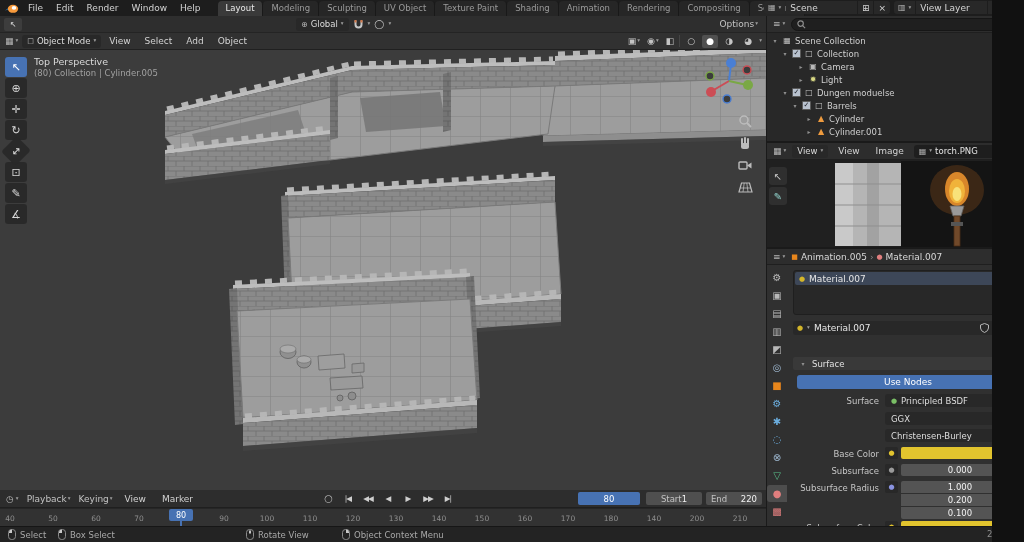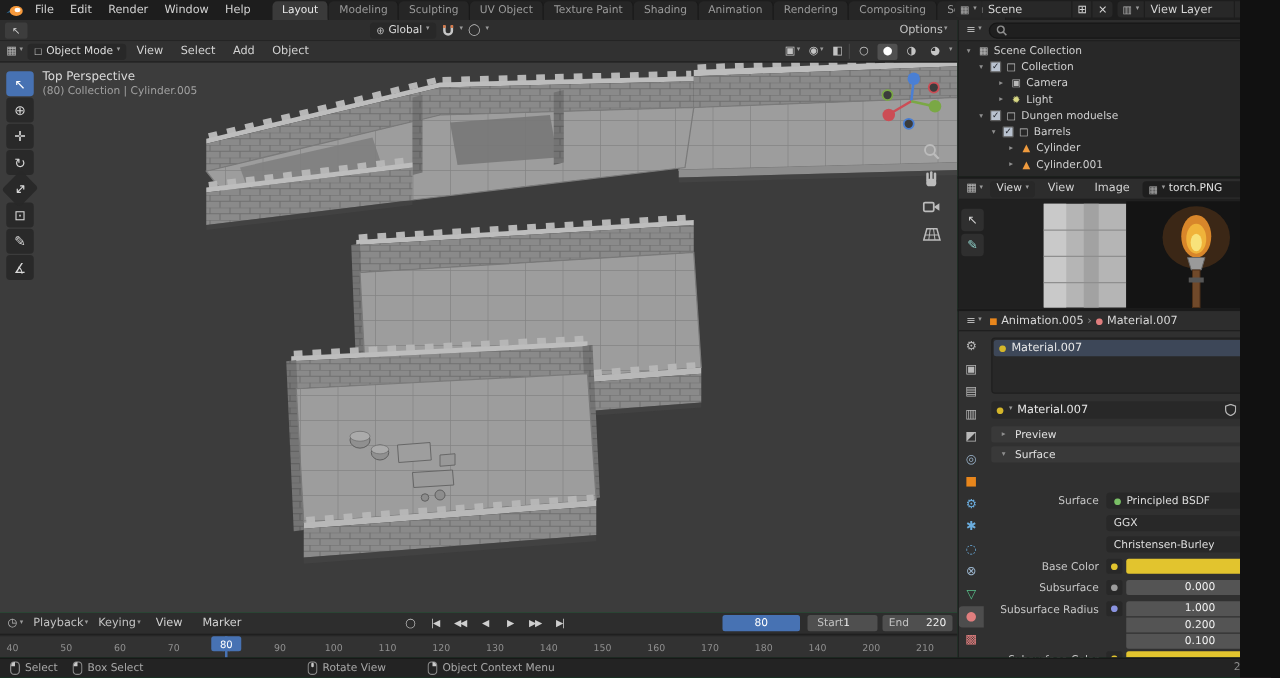--- a/index.html
+++ b/index.html
@@ -1,17 +1,17 @@
 <!DOCTYPE html>
 <html><head>
 <meta charset="utf-8">
 <style>
   *{margin:0;padding:0;box-sizing:border-box;font-family:"DejaVu Sans",sans-serif}
   html,body{background:#111}
-  .app{position:relative;width:992px;height:542px;background:#15803d;overflow:hidden;font-size:9px;color:#c9c9c9;user-select:none}
+  .app{position:relative;width:992px;height:542px;background:#84cc16;overflow:hidden;font-size:9px;color:#c9c9c9;user-select:none}
   .abs{position:absolute}
   .row{display:flex;align-items:center}
   
   .topbar{left:0;top:0;width:1024px;height:16px;background:#1d1d1d;display:flex;align-items:center;padding:0 4px;gap:1px}
   .menu{padding:0 6px;line-height:16px;color:#d2d2d2;font-size:9px}
   .tabs{display:flex;align-items:flex-end;height:16px;margin-left:10px}
   .tab{padding:0 8px;height:15px;line-height:15px;color:#9a9a9a;background:#262626;border-right:1px solid #191919;font-size:8.5px;border-radius:4px 4px 0 0}
   .tab.active{background:#3a3a3a;color:#e8e8e8}
   .tab.plus{background:transparent;border:none;color:#8a8a8a}
   .idwidget{display:flex;align-items:center;gap:1px;height:13px}
@@ -317,21 +317,21 @@
       <div class="row" style="position:absolute;left:318px;gap:0">
         <span class="tbtn">◯</span>
         <span class="tbtn">|◀</span>
         <span class="tbtn">◀◀</span>
         <span class="tbtn">◀</span>
         <span class="tbtn">▶</span>
         <span class="tbtn">▶▶</span>
         <span class="tbtn">▶|</span>
       </div>
       <div class="num" style="position:absolute;left:578px;width:62px;height:13px;background:#4772b3;color:#fff">80</div>
-      <div class="num" style="position:absolute;left:646px;width:56px;height:13px;background:#4f4f4f;justify-content:flex-end;padding:0 22px">
+      <div class="num" style="position:absolute;left:646px;width:56px;height:13px;background:#4f4f4f;justify-content:center;padding:0 8px">
           <span style="color:#c3c3c3">Start</span>
           <span>1</span>
         </div>
       <div class="num" style="position:absolute;left:706px;width:56px;height:13px;background:#4f4f4f;justify-content:space-between;padding:0 5px">
           <span style="color:#c3c3c3">End</span>
           <span>220</span>
         </div>
     </div>
     <div style="position:relative;height:18px;background:#323232;border-top:1px solid #262626">
       <span class="tick" style="left:10px">40</span>
@@ -584,29 +584,26 @@
         <span class="caret">▾</span>
         <span style="flex:1;color:#e6e6e6">Material.007</span>
         <span style="display:flex">
             <svg width="9" height="10" viewBox="0 0 9 10">
               <path d="M4.5 0.5 L8.5 2 V5 Q8.5 8 4.5 9.5 Q0.5 8 0.5 5 V2 Z" fill="none" stroke="#b5b5b5"></path>
             </svg>
           </span>
         <span style="color:#b5b5b5">×</span>
       </div>
 
-      <div class="pnl" style="position:absolute;left:4px;top:76px;width:229px">
-          <span class="disc">▸</span>
-          <span>Preview</span>
-        </div>
       <div class="pnl" style="position:absolute;left:4px;top:92px;width:229px">
           <span class="disc">▾</span>
           <span>Surface</span>
         </div>
 
+      <div class="num" style="position:absolute;left:8px;top:110px;width:222px;height:14px;background:#4772b3;color:#fff;font-size:9px;border-radius:3px">Use Nodes</div>
 
       <span class="plabel" style="left:0;top:131px">Surface</span>
       <span class="drop" style="position:absolute;left:96px;top:129px;width:134px;gap:4px">
           <span style="color:#7abf66;font-size:7px">●</span>
           <span>Principled BSDF</span>
         </span>
 
       <span class="drop" style="position:absolute;left:96px;top:147px;width:134px">
           <span style="flex:1">GGX</span>
           <span class="caret">▾</span>

